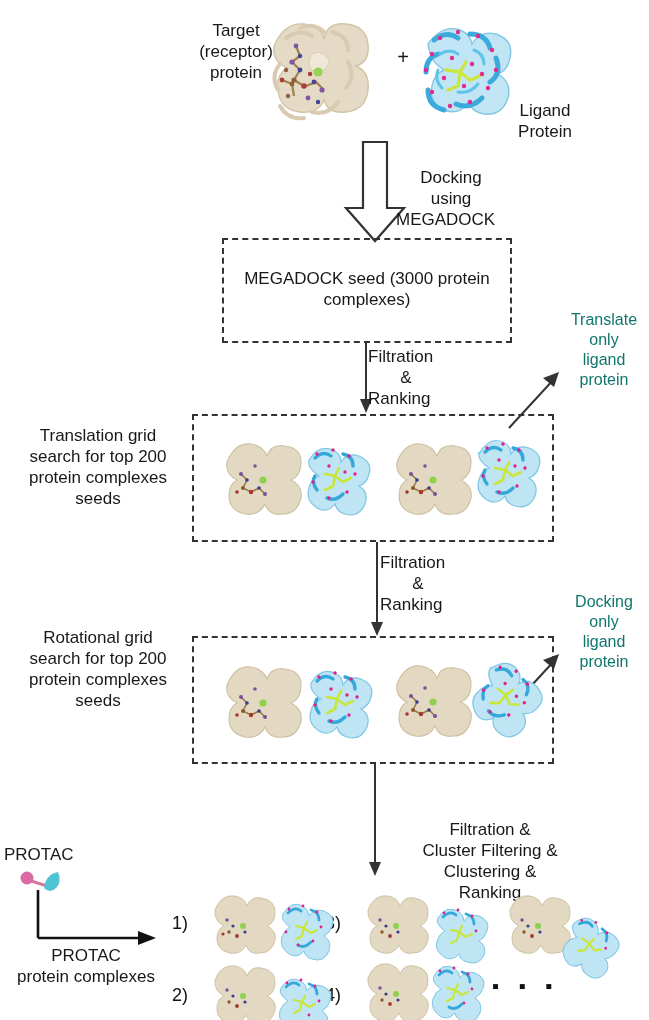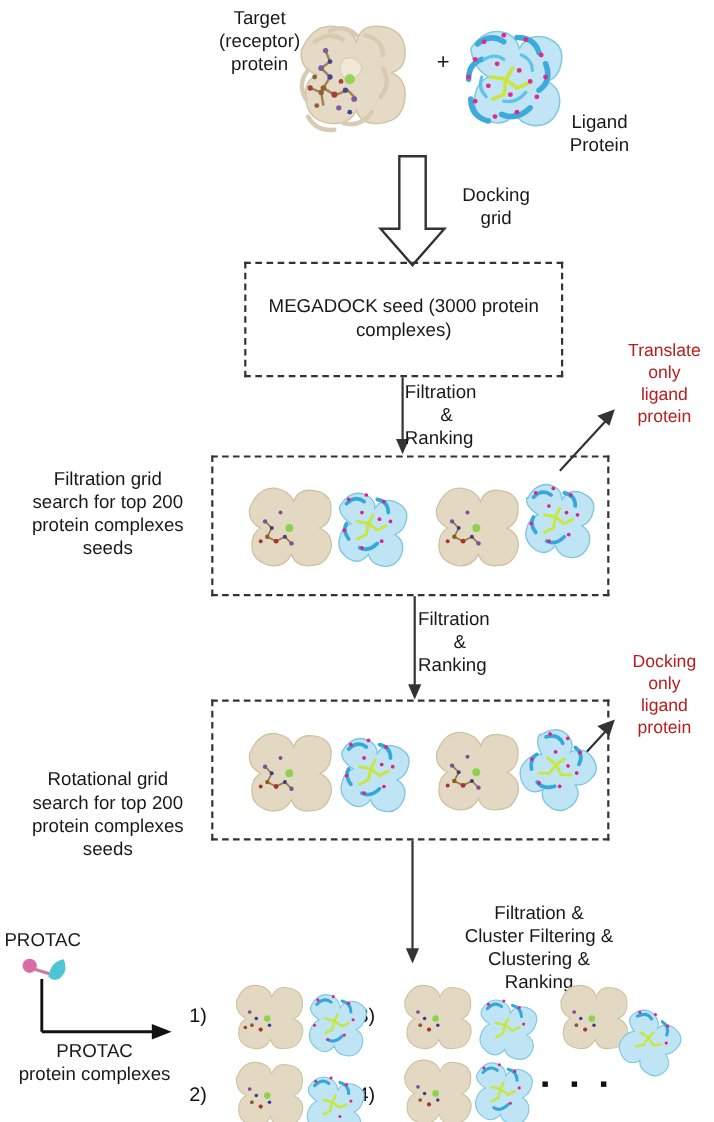--- a/index.html
+++ b/index.html
@@ -1,29 +1,29 @@
 <!DOCTYPE html>
 <html><head>
 <meta charset="utf-8">
 <style>
   html,body{margin:0;padding:0;background:#ffffff;}
   body{width:649px;height:1020px;position:relative;overflow:hidden;
        font-family:"Liberation Sans","DejaVu Sans",sans-serif;color:#1a1a1a;}
   .abs{position:absolute;}
   .lbl{font-size:17px;line-height:21px;text-align:center;color:#181818;}
-  .lbl-sm{font-size:16px;line-height:20px;text-align:center;color:#b91c1c;}
+  .lbl-sm{font-size:16px;line-height:20px;text-align:center;color:#0f766e;}
   .dashbox{position:absolute;border:2px dashed #333;box-sizing:border-box;background:transparent;}
   .num{font-size:18px;color:#111;}
   svg{display:block;overflow:visible;}
   .prot{position:absolute;}
 </style>
 </head>
 <body>
 
-<div class="abs lbl" style="left:176px;top:6px;width:120px;">
+<div class="abs lbl" style="left:176px;top:20px;width:120px;">
   <div>Target</div>
   <div>(receptor)</div>
   <div>protein</div>
 </div>
 
 <div class="abs lbl" style="left:394px;top:47px;width:18px;font-size:20px;">+</div>
 
 <div class="abs lbl" style="left:490px;top:100px;width:110px;">
   <div>Ligand</div>
   <div>Protein</div>
@@ -105,21 +105,22 @@
     </g>
   </g>
 </svg>
 
 <svg class="abs" style="left:340px;top:140px;" width="70" height="105" viewBox="0 0 70 105">
   <polygon points="23,2 47,2 47,68 64,68 35,101 6,68 23,68" fill="#ffffff" stroke="#333" stroke-width="2.2" stroke-linejoin="miter"></polygon>
 </svg>
 
 <div class="abs lbl" style="left:396px;top:155px;width:175px;text-align:left;">
   <div style="text-align:center;width:110px;margin-top:12px;">Docking</div>
-  <div style="text-align:center;width:110px;">grid</div>
+  <div style="text-align:center;width:110px;">using</div>
+  <div>MEGADOCK</div>
 </div>
 
 <div class="dashbox" style="left:222px;top:238px;width:290px;height:105px;"></div>
 <div class="abs lbl" style="left:222px;top:268px;width:290px;">
   <div>MEGADOCK seed (3000 protein</div>
   <div>complexes)</div>
 </div>
 
 <svg class="abs" style="left:356px;top:343px;" width="20" height="72" viewBox="0 0 20 72">
   <line x1="10" y1="0" x2="10" y2="60" stroke="#333" stroke-width="2"></line>
@@ -137,21 +138,21 @@
   <div>ligand</div>
   <div>protein</div>
 </div>
 <svg class="abs" style="left:505px;top:368px;" width="60" height="64" viewBox="0 0 60 64">
   <line x1="4" y1="60" x2="50" y2="10" stroke="#333" stroke-width="2"></line>
   <polygon points="54,4 38,10 49,19" fill="#333"></polygon>
 </svg>
 
 <div class="dashbox" style="left:192px;top:414px;width:362px;height:128px;"></div>
 <div class="abs lbl" style="left:8px;top:425px;width:180px;">
-  <div>Filtration grid</div>
+  <div>Translation grid</div>
   <div>search for top 200</div>
   <div>protein complexes</div>
   <div>seeds</div>
 </div>
 
 <svg class="prot" style="left:215px;top:432px;" width="150" height="95" viewBox="0 0 150 95">
   <g>
     <path d="M12 30 q8 -20 24 -18 q12 2 16 12 q4 -12 18 -10 q16 2 16 16 q0 14 -10 18
              q12 6 10 18 q-4 16 -18 16 q-14 2 -18 -10 q-6 12 -20 10 q-16 -4 -16 -18
              q0 -12 8 -16 q-12 -6 -10 -18 Z" fill="#e3d9c2" stroke="#cfc2a4" stroke-width="1.2"></path>
@@ -257,21 +258,21 @@
   <div>only</div>
   <div>ligand</div>
   <div>protein</div>
 </div>
 <svg class="abs" style="left:505px;top:650px;" width="60" height="64" viewBox="0 0 60 64">
   <line x1="4" y1="60" x2="50" y2="10" stroke="#333" stroke-width="2"></line>
   <polygon points="54,4 38,10 49,19" fill="#333"></polygon>
 </svg>
 
 <div class="dashbox" style="left:192px;top:636px;width:362px;height:128px;"></div>
-<div class="abs lbl" style="left:8px;top:698px;width:180px;">
+<div class="abs lbl" style="left:8px;top:627px;width:180px;">
   <div>Rotational grid</div>
   <div>search for top 200</div>
   <div>protein complexes</div>
   <div>seeds</div>
 </div>
 
 <svg class="prot" style="left:215px;top:655px;" width="150" height="95" viewBox="0 0 150 95">
   <g>
     <path d="M12 30 q8 -20 24 -18 q12 2 16 12 q4 -12 18 -10 q16 2 16 16 q0 14 -10 18
              q12 6 10 18 q-4 16 -18 16 q-14 2 -18 -10 q-6 12 -20 10 q-16 -4 -16 -18

